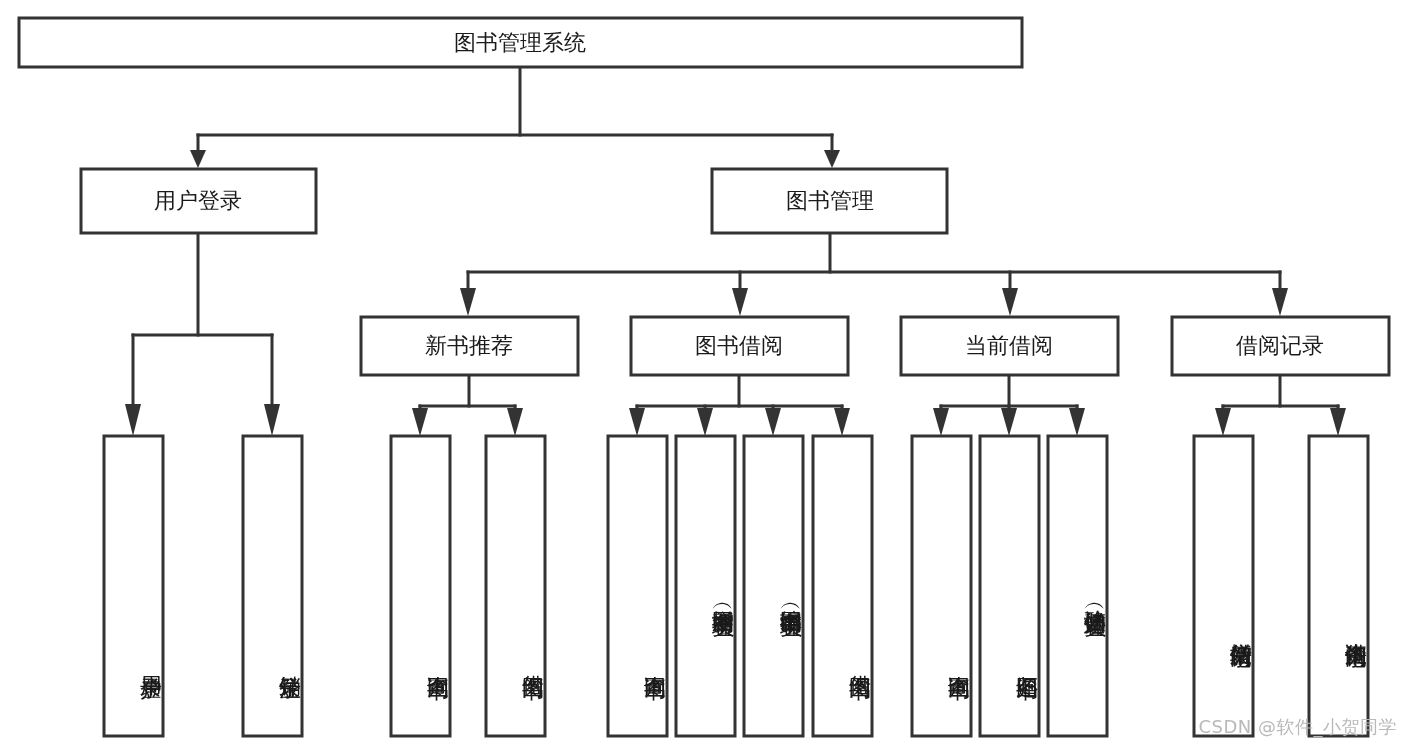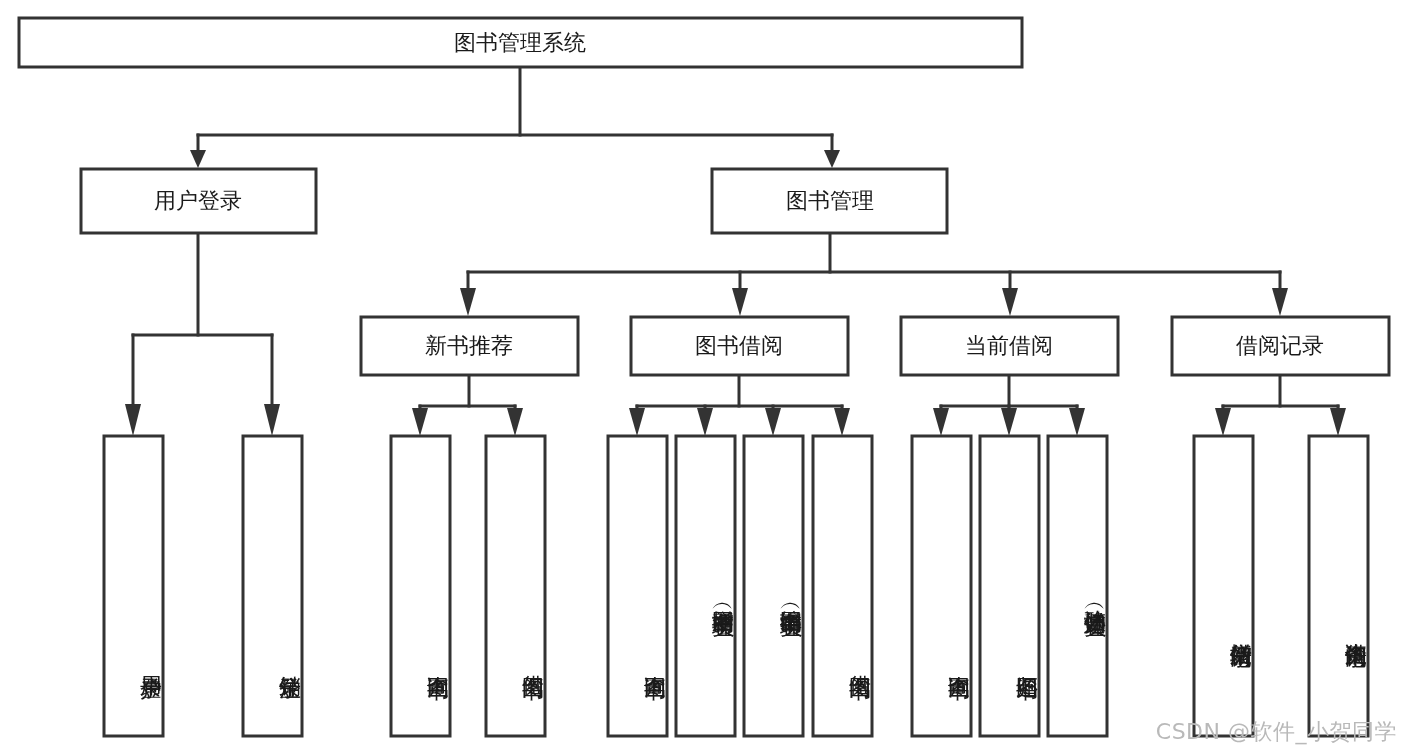--- a/index.html
+++ b/index.html
@@ -60,23 +60,23 @@
     letter-spacing: 1px;
     display: flex;
     align-items: flex-start;
     justify-content: center;
     white-space: nowrap;
     pointer-events: none;
   }
   .watermark {
     position: absolute;
     right: 8px;
-    bottom: 0;
-    font-family: "DejaVu Sans", "Liberation Sans", sans-serif;
-    font-size: 22px;
+    bottom: 8px;
+    font-family: "DejaVu Sans", "Liberation Sans", sans-serif;
+    font-size: 18px;
     color: #b9b9b9;
     letter-spacing: 0.5px;
     white-space: nowrap;
   }
 </style>
 </head>
 <body>
 
 <div id="diagram-root">
 

